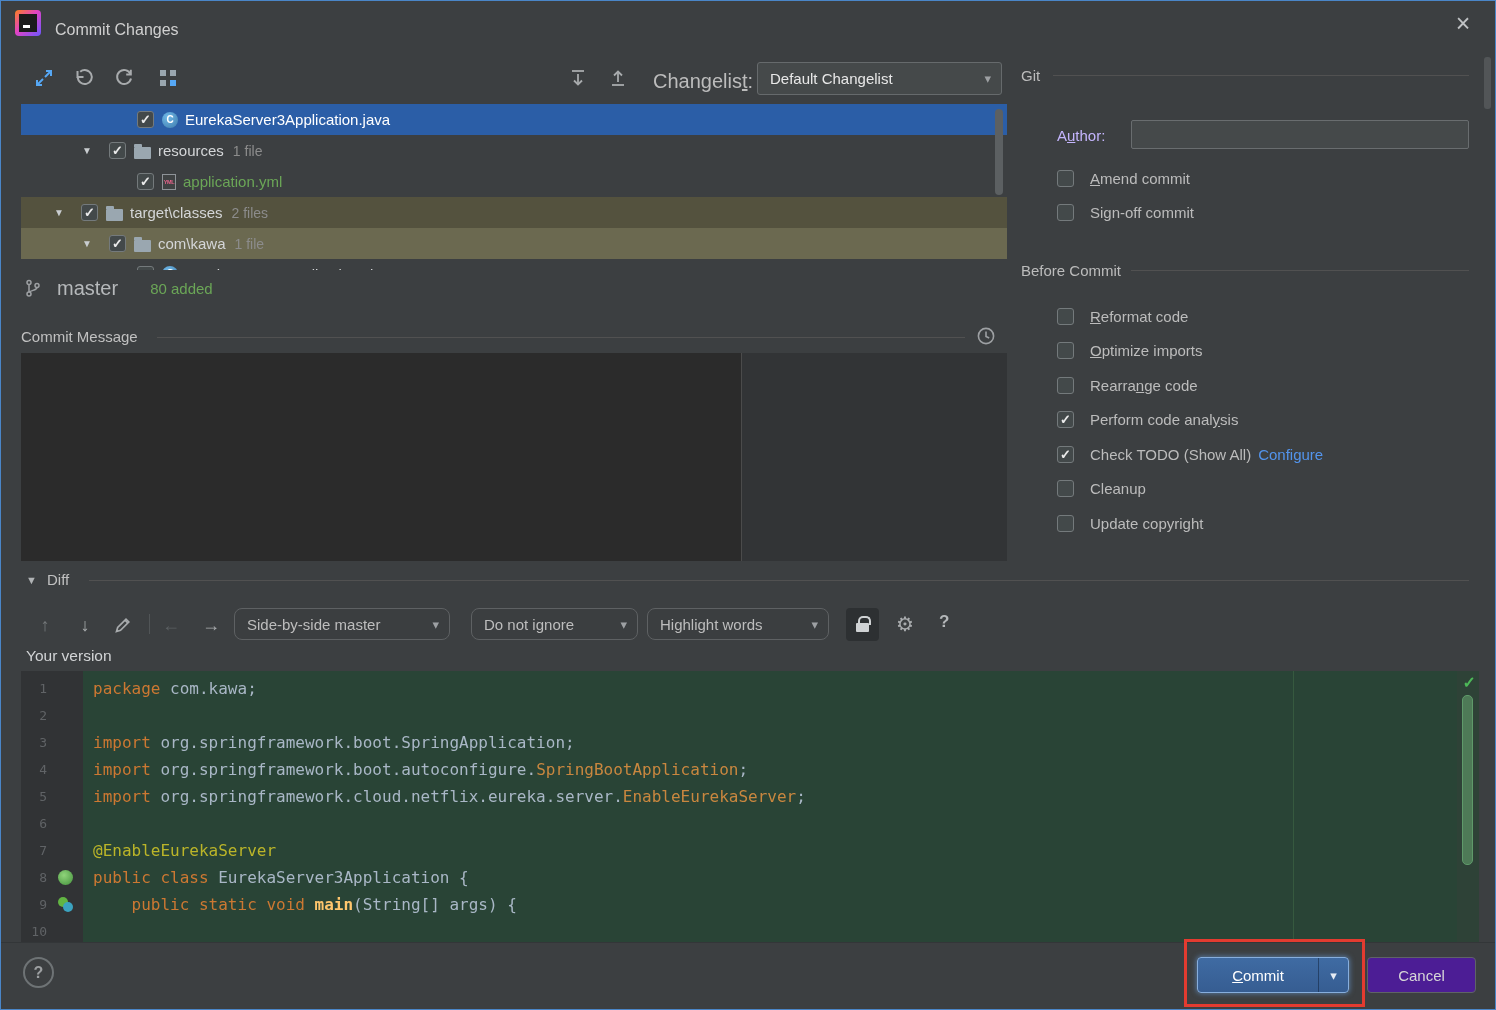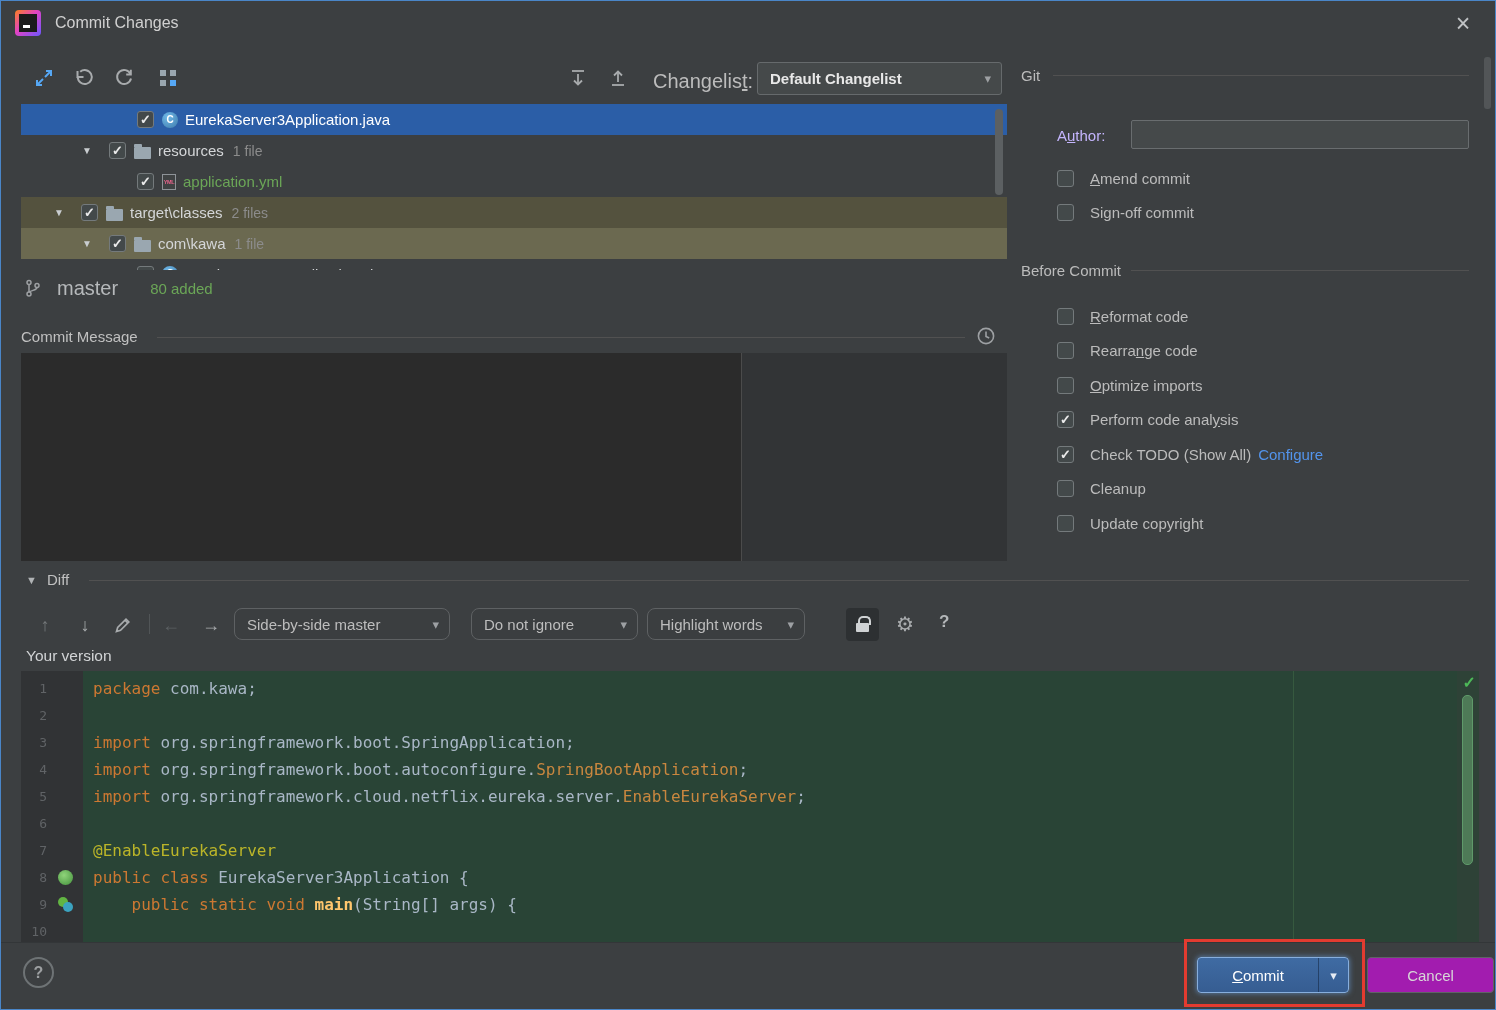--- a/index.html
+++ b/index.html
@@ -5,30 +5,30 @@
   *{margin:0;padding:0;box-sizing:border-box}
   html,body{width:1496px;height:1010px;background:#2b2b2b;overflow:hidden}
   .window{position:relative;width:1496px;height:1010px;background:#3c3f41;border:1px solid #4a86c8;
           font-family:"Liberation Sans",sans-serif;color:#bbbbbb;overflow:hidden}
 
   
   .app-icon{position:absolute;left:14px;top:9px;width:26px;height:26px;border-radius:4px;
             background:linear-gradient(135deg,#fc801d,#e343c3 45%,#6b57ff)}
   .app-icon::after{content:"";position:absolute;inset:4px;background:#1b1b1b}
   .app-icon::before{content:"";position:absolute;left:8px;bottom:8px;width:7px;height:3px;background:#fff;z-index:1}
-  .window-title{position:absolute;left:54px;top:13px;font-size:16px;color:#d0d0d0}
+  .window-title{position:absolute;left:54px;top:20px;font-size:16px;color:#d0d0d0}
   .close-button{position:absolute;right:16px;top:7px;width:32px;height:32px;font-size:25px;color:#c0c3c5;
                 text-align:center;line-height:30px;cursor:pointer}
 
   
   .icon-btn{position:absolute;width:30px;height:30px;display:flex;align-items:center;justify-content:center}
   .changelist-label{position:absolute;left:652px;top:69px;font-size:20px;color:#bcbcbc}
   .changelist-select{position:absolute;left:756px;top:61px;width:245px;height:33px;background:#45494a;
                      border:1px solid #666a6c;border-radius:3px;display:flex;align-items:center;padding:0 10px 0 12px}
-  .changelist-select .val{font-size:15px;font-weight:bold;color:#e8e8e8}
+  .changelist-select .val{font-size:15px;font-weight:normal;color:#e8e8e8}
   .select-arrow{margin-left:auto;color:#9da0a3;font-size:13px}
 
   
   .tree{position:absolute;left:20px;top:103px;width:986px;height:166px;background:#3c3f41;overflow:hidden}
   .tree-row{position:relative;height:31px;display:flex;align-items:center;font-size:15px;color:#d4d6d8}
   .tree-row.partial{height:11px;overflow:hidden;align-items:flex-start}
   .tree-row.partial > *{margin-top:7px}
   .bg-selected{background:#2b5ea7}
   .bg-selected .tlabel{color:#ffffff}
   .bg-olive-dark{background:#54523e}
@@ -126,21 +126,21 @@
   
   .footer{position:absolute;left:0;right:0;bottom:0;height:67px;background:#3c3f41;border-top:1px solid #333638}
   .help-btn{position:absolute;left:22px;top:14px;width:31px;height:31px;border:2px solid #6e7375;border-radius:50%;
             color:#9da0a2;font-size:16px;font-weight:bold;text-align:center;line-height:27px}
   .commit-btn{position:absolute;left:1196px;top:14px;width:152px;height:36px;border-radius:4px;
               background:linear-gradient(#3f6ba3,#365d92);border:1px solid #87aedd;
               box-shadow:0 0 5px 1px rgba(106,160,222,.55);display:flex;align-items:stretch;color:#fff;font-size:15px}
   .commit-btn .lbl{flex:1;display:flex;align-items:center;justify-content:center}
   .commit-btn .arr{width:30px;border-left:1px solid rgba(10,25,45,.45);display:flex;align-items:center;
                    justify-content:center;color:#e6ecf4;font-size:13px}
-  .cancel-btn{position:absolute;left:1366px;top:14px;width:127px;height:36px;border-radius:4px;background:#a21caf;
+  .cancel-btn{position:absolute;left:1366px;top:14px;width:109px;height:36px;border-radius:4px;background:#4c1d95;
               border:1px solid #5f6366;color:#d7d7d7;font-size:15px;display:flex;align-items:center;justify-content:center}
   .annotation-rect{position:absolute;left:1183px;top:938px;width:181px;height:68px;border:3px solid #e33b30;z-index:20}
 </style>
 </head>
 <body>
 
 <div class="window">
 
   <div class="app-icon"></div>
   <div class="window-title">Commit Changes</div>
@@ -277,25 +277,25 @@
     </div>
   <div class="section-title" style="left:1020px;top:261px">Before Commit</div>
   <div class="bc-line"></div>
   <div class="opt-list" id="bc-options">
       <div class="opt-row">
         <span class="cb"></span>
         <span class="opt-label"><u>R</u>eformat code</span>
       </div>
       <div class="opt-row">
         <span class="cb"></span>
+        <span class="opt-label"><u>O</u>ptimize imports</span>
+      </div>
+      <div class="opt-row">
+        <span class="cb"></span>
         <span class="opt-label">Rearra<u>n</u>ge code</span>
-      </div>
-      <div class="opt-row">
-        <span class="cb"></span>
-        <span class="opt-label"><u>O</u>ptimize imports</span>
       </div>
       <div class="opt-row">
         <span class="cb on">✓</span>
         <span class="opt-label">Perform code anal<u>y</u>sis</span>
       </div>
       <div class="opt-row">
         <span class="cb on">✓</span>
         <span class="opt-label">Check TODO (Show All)</span>
         <span class="link">Configure</span>
       </div>
@@ -327,21 +327,21 @@
   <div class="dt-btn" style="left:194px;top:608px">→</div>
 
   <div class="combo" style="left:233px;width:216px">
     <span>Side-by-side master</span>
     <span class="select-arrow">▾</span>
   </div>
   <div class="combo" style="left:470px;width:167px">
     <span>Do not ignore</span>
     <span class="select-arrow">▾</span>
   </div>
-  <div class="combo" style="left:646px;width:158px">
+  <div class="combo" style="left:646px;width:182px">
     <span>Highlight words</span>
     <span class="select-arrow">▾</span>
   </div>
   <div class="lock-btn">
     <span class="lock-shape"></span>
   </div>
   <div class="gear-btn">⚙</div>
   <div class="dhelp">?</div>
 
   <div class="pane-label">Your version</div>

